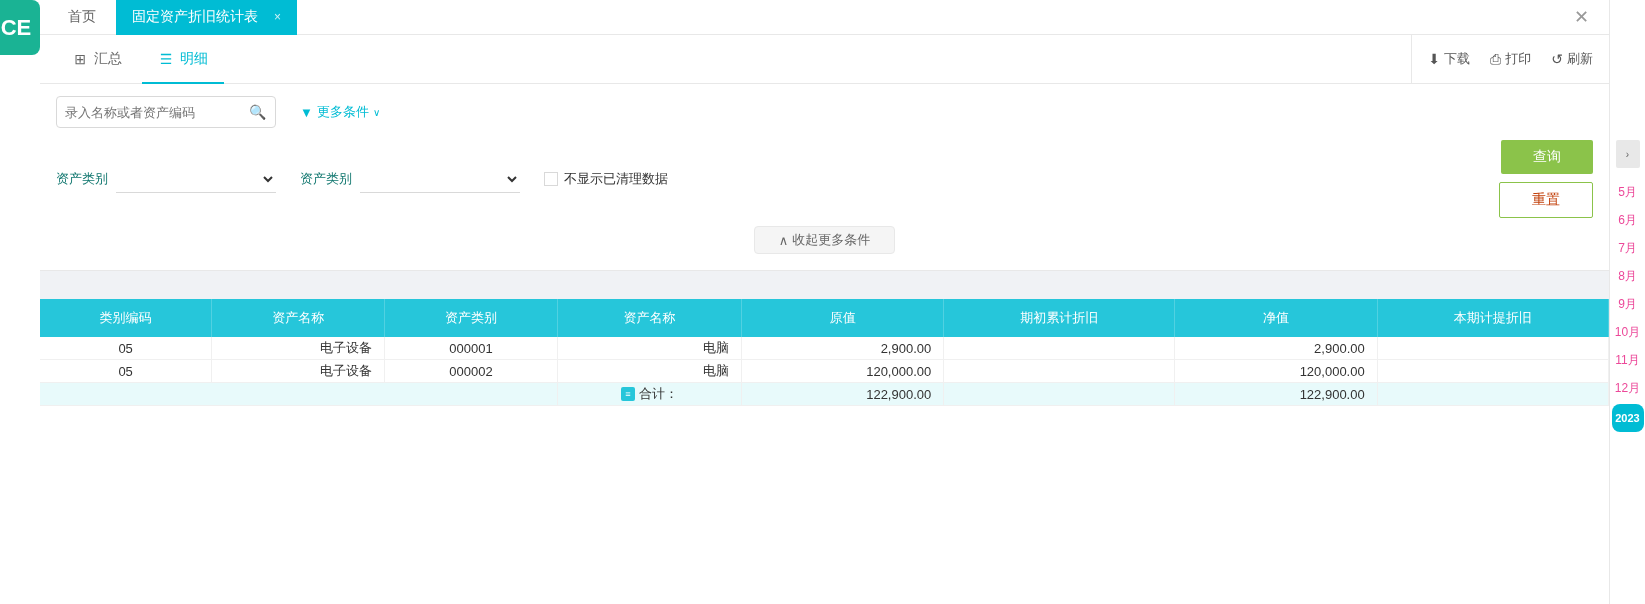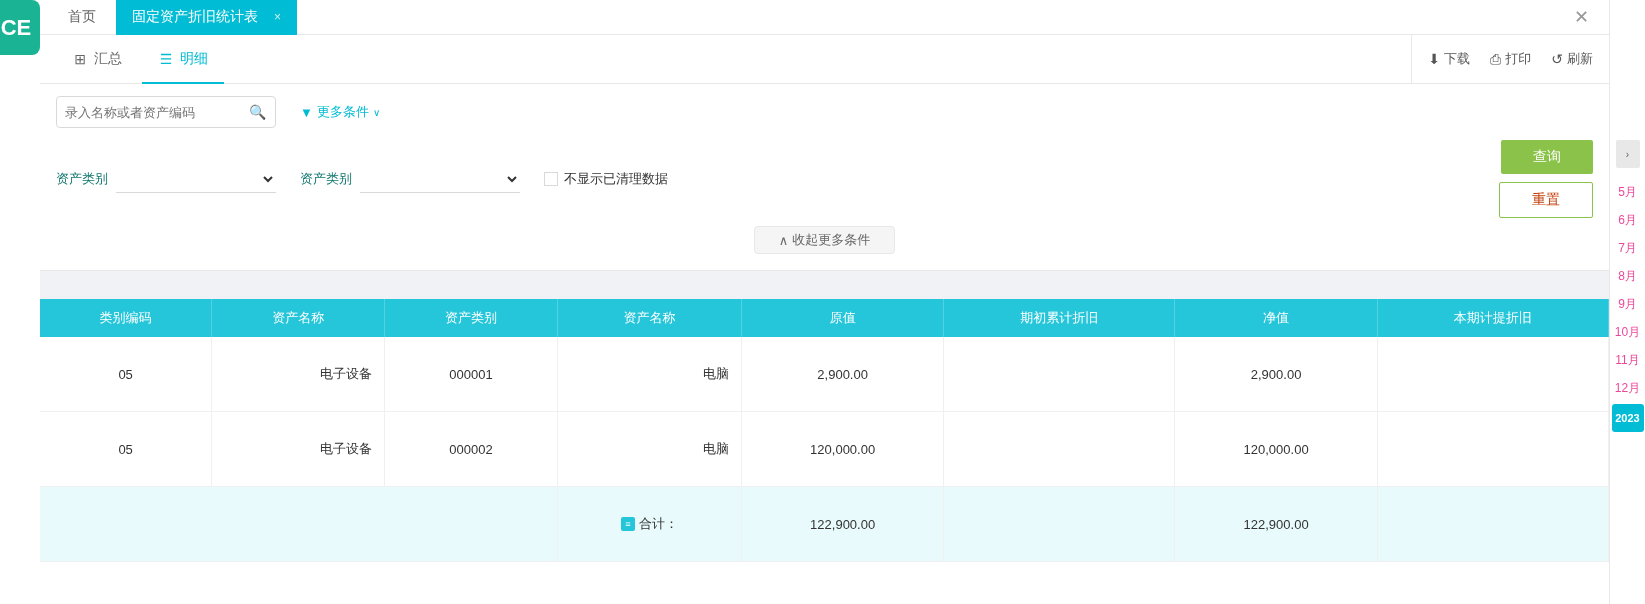--- a/index.html
+++ b/index.html
@@ -269,30 +269,30 @@
       font-size: 13px;
       text-align: center;
       border-right: 1px solid rgba(255,255,255,0.2);
       white-space: nowrap;
     }
     tbody tr {
       background: #fff;
       border-bottom: 1px solid #f0f0f0;
     }
     tbody td {
-      padding: 28px 12px;
+      padding: 2px 12px;
       font-size: 13px;
       text-align: center;
       border-right: 1px solid #f0f0f0;
     }
     tbody td.text-left {
       text-align: right;
     }
     tbody td.text-right {
-      text-align: center;
+      text-align: right;
     }
     .total-row {
       background: #e8fafb !important;
     }
     .total-row td {
       font-weight: 500;
     }
     .total-label {
       display: flex;
       align-items: center;
@@ -343,21 +343,21 @@
       align-items: center;
       justify-content: center;
       cursor: pointer;
       font-size: 12px;
       color: #ec4899;
       border-radius: 2px;
     }
     .month-item.current-year {
       background: #00bcd4;
       color: #fff;
-      border-radius: 3px;
+      border-radius: 8px;
       font-size: 11px;
       font-weight: bold;
     }
   </style>
 </head>
 <body>
 
 <div class="logo-area">
   <div class="logo-badge">CE</div>
 </div>

